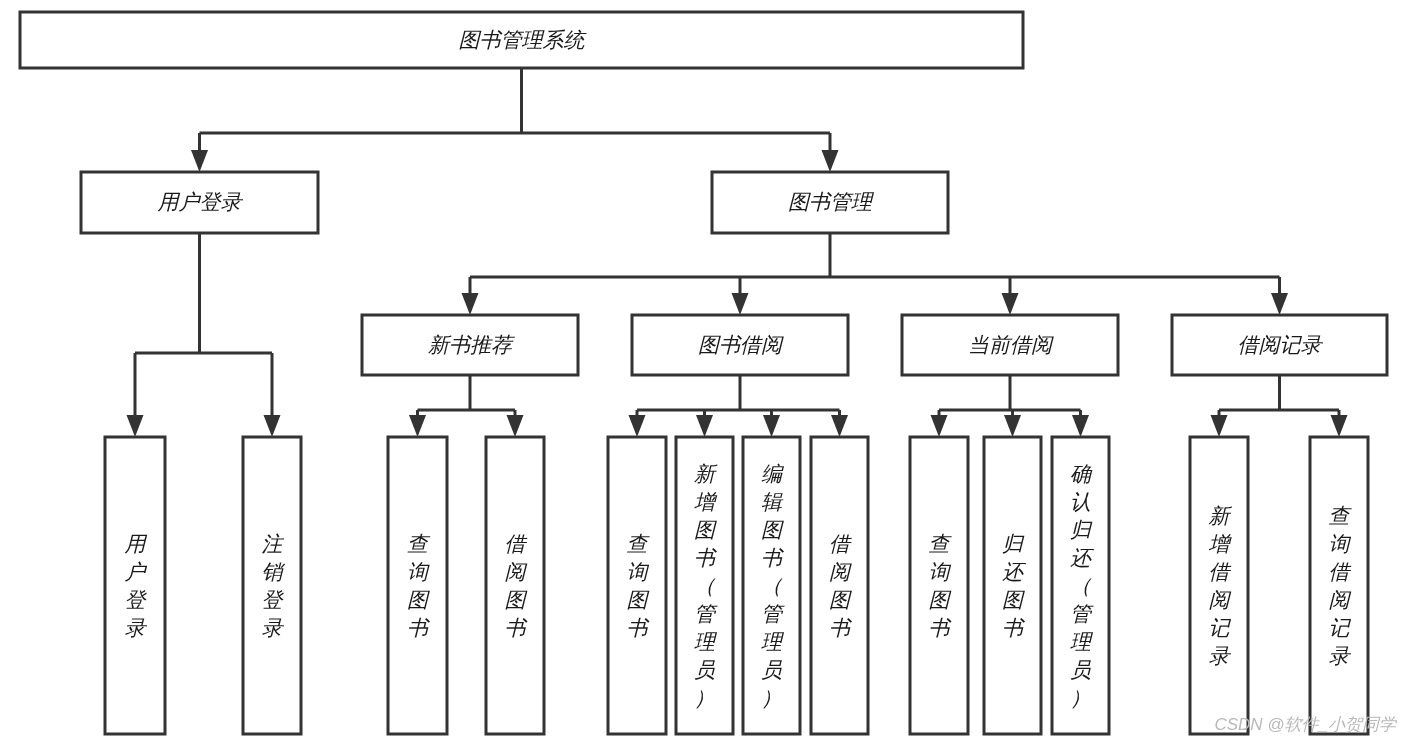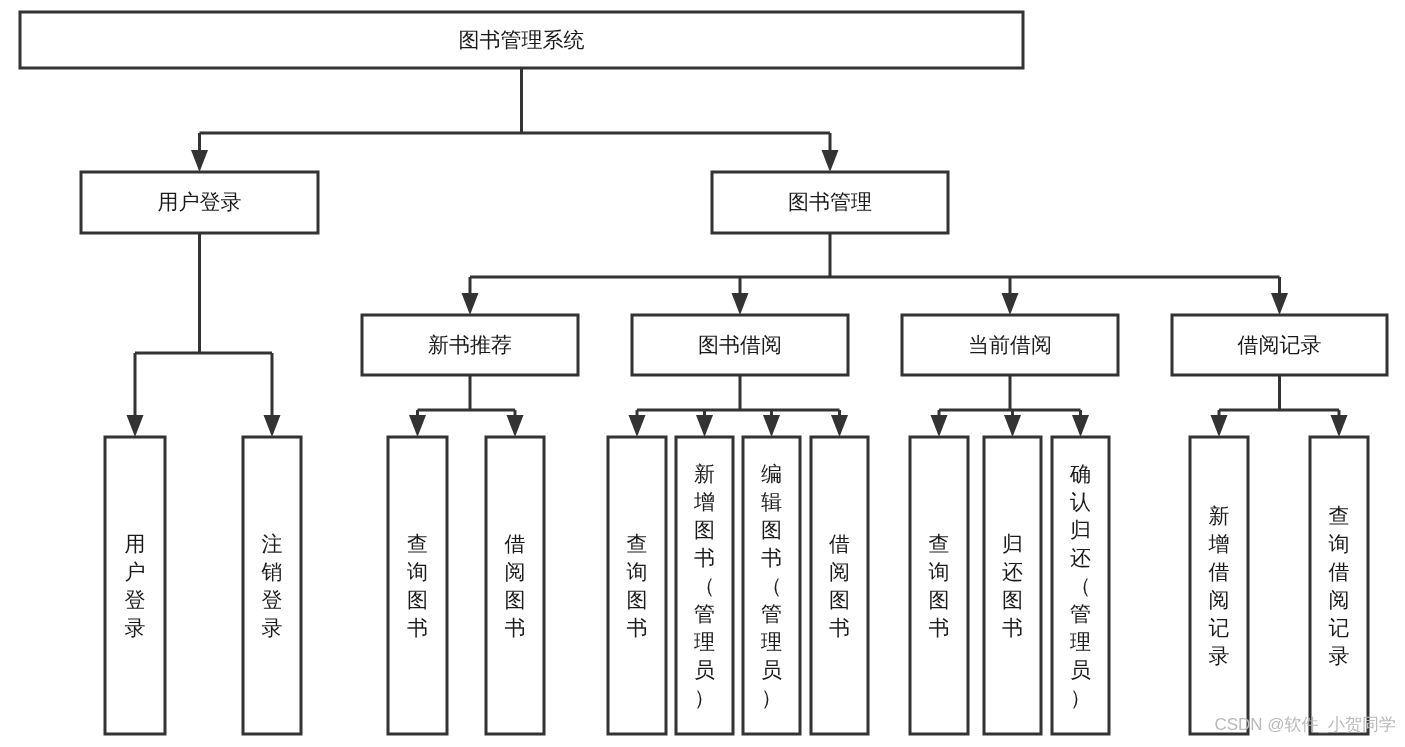--- a/index.html
+++ b/index.html
@@ -12,20 +12,21 @@
     width: 1405px;
     height: 747px;
     font-family: "Liberation Sans", "DejaVu Sans", sans-serif;
     overflow: hidden;
     position: relative;
   }
   #diagram-root {
     position: relative;
     width: 1144px;
     height: 747px;
+    font-style: italic;
   }
   svg#diagram-canvas {
     position: absolute;
     top: 0;
     left: 0;
     width: 1405px;
     height: 747px;
     display: block;
   }
   .node-box {

